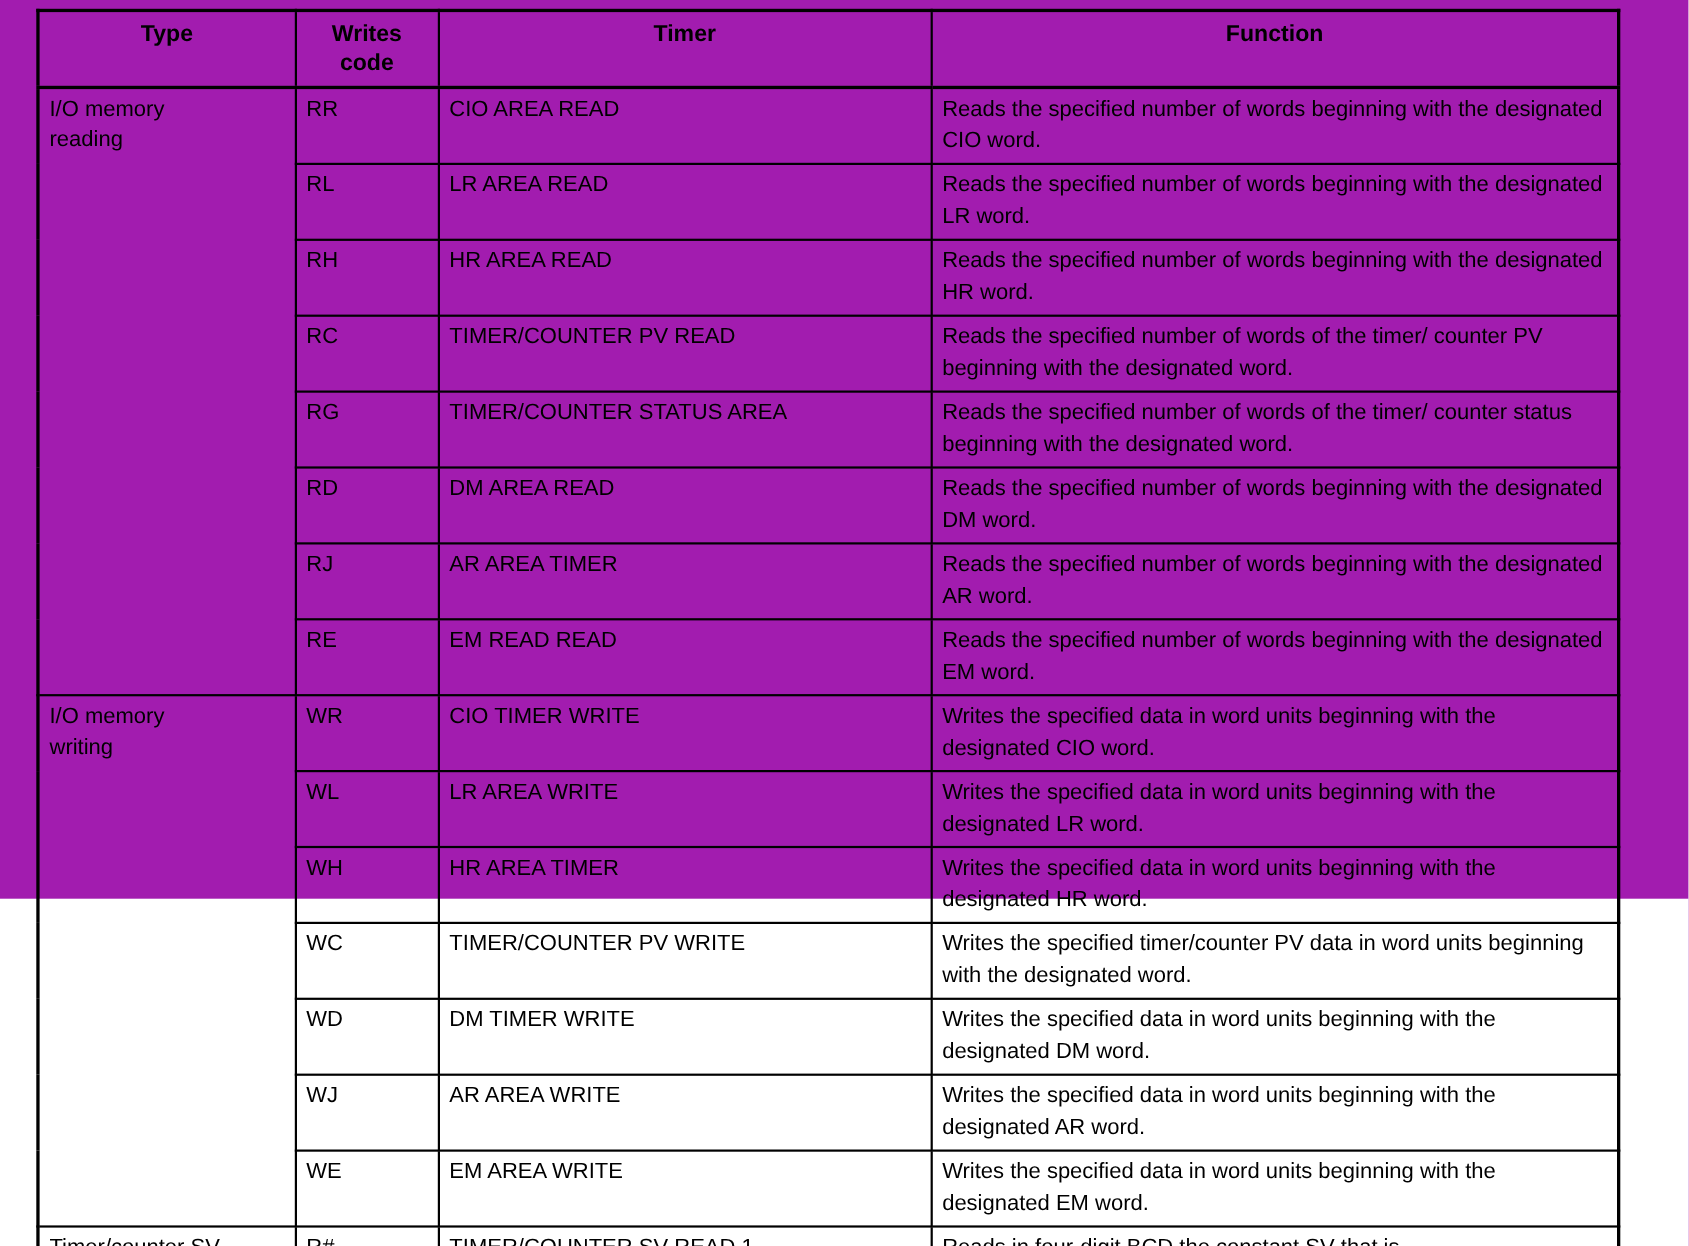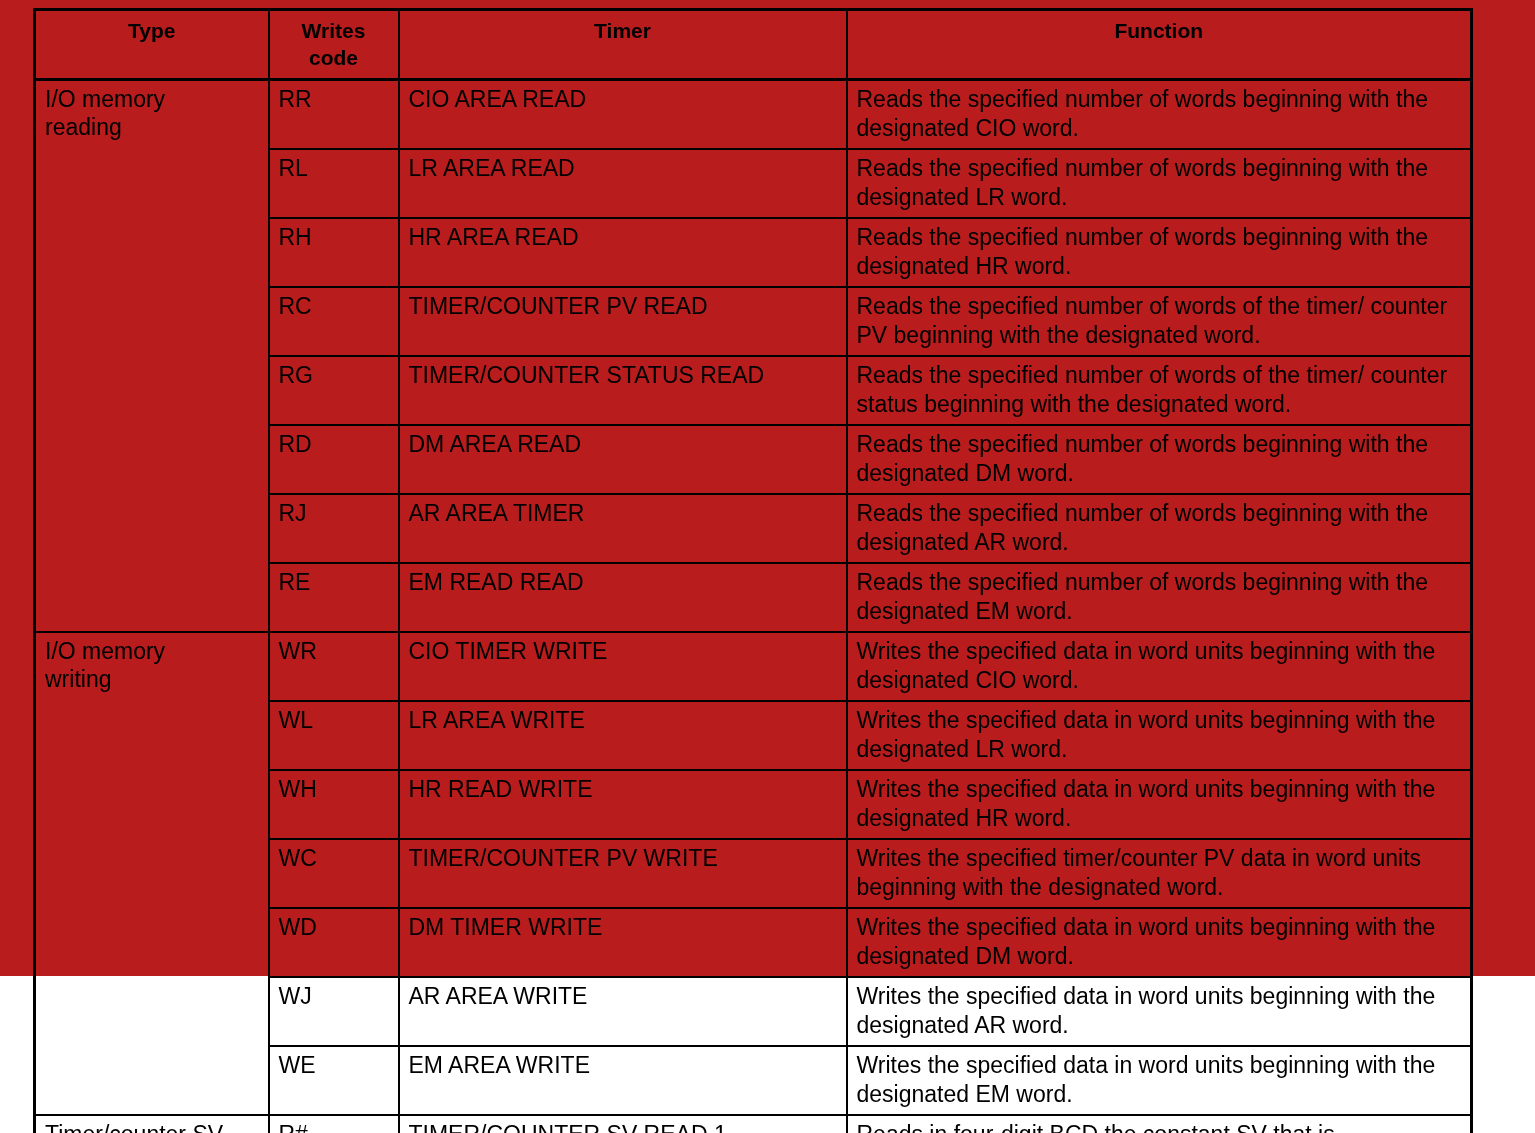--- a/index.html
+++ b/index.html
@@ -5,36 +5,36 @@
   * { margin: 0; padding: 0; box-sizing: border-box; }
   html, body {
     width: 1535px; height: 1133px;
     background: #ffffff;
     overflow: hidden;
     font-family: "Liberation Sans", sans-serif;
     color: #000000;
   }
   .page {
     position: relative;
-    width: 1535px; height: 976px;
-    background: #b91c1c;
+    width: 1535px; height: 817px;
+    background: #a21caf;
   }
   table.doc-table {
     position: absolute;
     left: 33px; top: 8px;
     width: 1437px;
     border-collapse: collapse;
     table-layout: fixed;
     border: 3px solid #000000;
   }
   th, td {
     border: 2px solid #000000;
     vertical-align: top;
     padding: 4px 9px 4px 9px;
-    font-size: 23px;
+    font-size: 20px;
     line-height: 29px;
     overflow: hidden;
   }
   thead th {
     text-align: center;
     font-weight: bold;
     font-size: 21px;
     padding-top: 6px;
     height: 70px;
     border-bottom: 3px solid #000000;
@@ -88,21 +88,21 @@
         <td class="cell-name">HR AREA READ</td>
         <td class="cell-func">Reads the specified number of words beginning with the designated HR word.</td>
       </tr>
       <tr>
         <td class="cell-code">RC</td>
         <td class="cell-name">TIMER/COUNTER PV READ</td>
         <td class="cell-func">Reads the specified number of words of the timer/ counter PV beginning with the designated word.</td>
       </tr>
       <tr>
         <td class="cell-code">RG</td>
-        <td class="cell-name">TIMER/COUNTER STATUS READ</td>
+        <td class="cell-name">TIMER/COUNTER STATUS AREA</td>
         <td class="cell-func">Reads the specified number of words of the timer/ counter status beginning with the designated word.</td>
       </tr>
       <tr>
         <td class="cell-code">RD</td>
         <td class="cell-name">DM AREA READ</td>
         <td class="cell-func">Reads the specified number of words beginning with the designated DM word.</td>
       </tr>
       <tr>
         <td class="cell-code">RJ</td>
         <td class="cell-name">AR AREA TIMER</td>
@@ -121,21 +121,21 @@
         <td class="cell-name">CIO TIMER WRITE</td>
         <td class="cell-func">Writes the specified data in word units beginning with the designated CIO word.</td>
       </tr>
       <tr>
         <td class="cell-code">WL</td>
         <td class="cell-name">LR AREA WRITE</td>
         <td class="cell-func">Writes the specified data in word units beginning with the designated LR word.</td>
       </tr>
       <tr>
         <td class="cell-code">WH</td>
-        <td class="cell-name">HR READ WRITE</td>
+        <td class="cell-name">HR AREA TIMER</td>
         <td class="cell-func">Writes the specified data in word units beginning with the designated HR word.</td>
       </tr>
       <tr>
         <td class="cell-code">WC</td>
         <td class="cell-name">TIMER/COUNTER PV WRITE</td>
         <td class="cell-func">Writes the specified timer/counter PV data in word units beginning with the designated word.</td>
       </tr>
       <tr>
         <td class="cell-code">WD</td>
         <td class="cell-name">DM TIMER WRITE</td>

